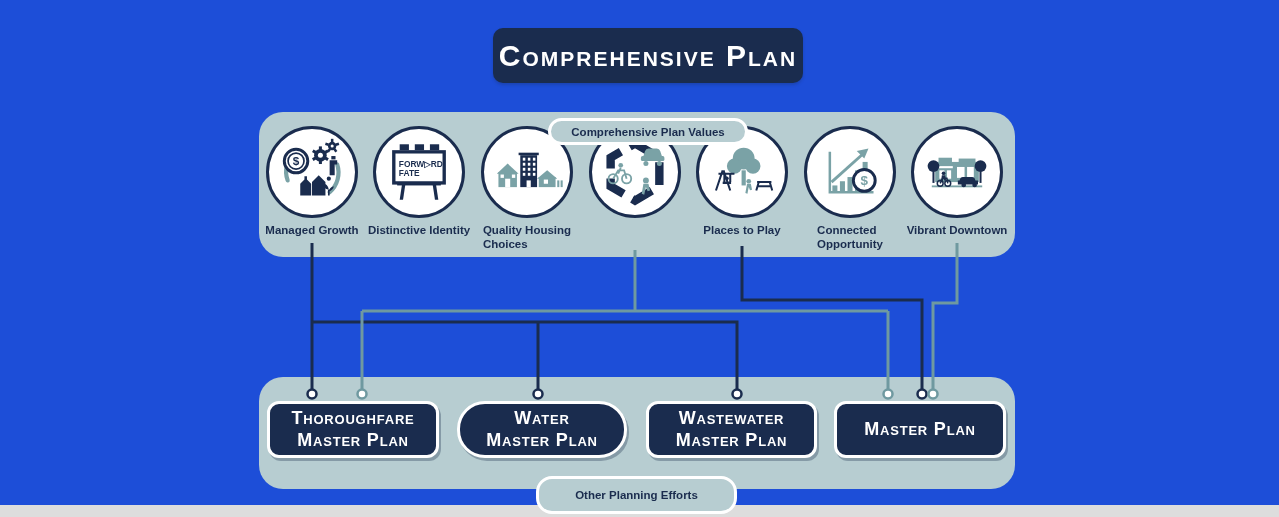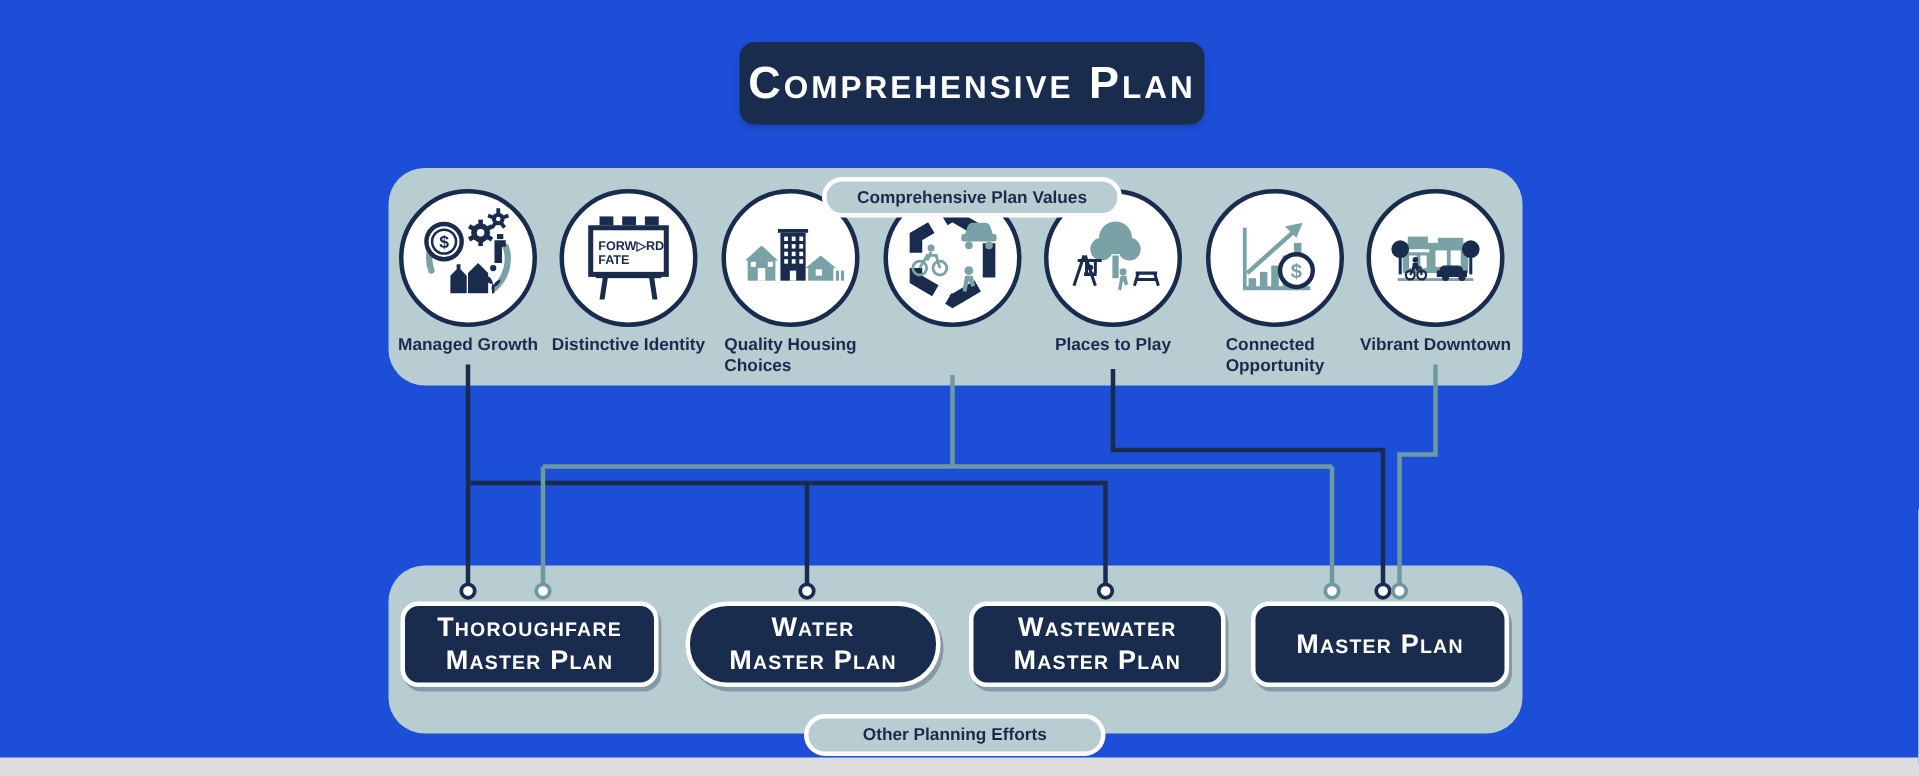--- a/index.html
+++ b/index.html
@@ -17,21 +17,21 @@
     color:#ffffff;font-size:30px;font-weight:bold;font-variant:small-caps;
     letter-spacing:2px;white-space:nowrap;
   }
   
   .pill{
     position:absolute;background:#b7cdd1;border:3px solid #ffffff;border-radius:16px;
     box-sizing:border-box;display:flex;align-items:center;justify-content:center;z-index:6;
   }
   .pill span{color:#1a2c4e;font-size:11.5px;font-weight:bold;white-space:nowrap;}
   .pill.values{left:548px;top:90px;width:200px;height:27px;margin-top:28px;}
-  .pill.plans{left:536px;top:476px;width:201px;height:28px;}
+  .pill.plans{left:536px;top:476px;width:201px;height:38px;}
   
   .panel{position:absolute;background:#b7cdd1;border-radius:24px;z-index:1;}
   .panel.values{left:259px;top:112px;width:756px;height:145px;}
   .panel.plans{left:259px;top:377px;width:756px;height:112px;}
   
   .value-item{
     position:absolute;top:14px;width:136px;transform:translateX(-50%);
     display:flex;flex-direction:column;align-items:center;
   }
   .vi-1{left:53px;} .vi-2{left:160px;} .vi-3{left:268px;} .vi-4{left:376px;}

